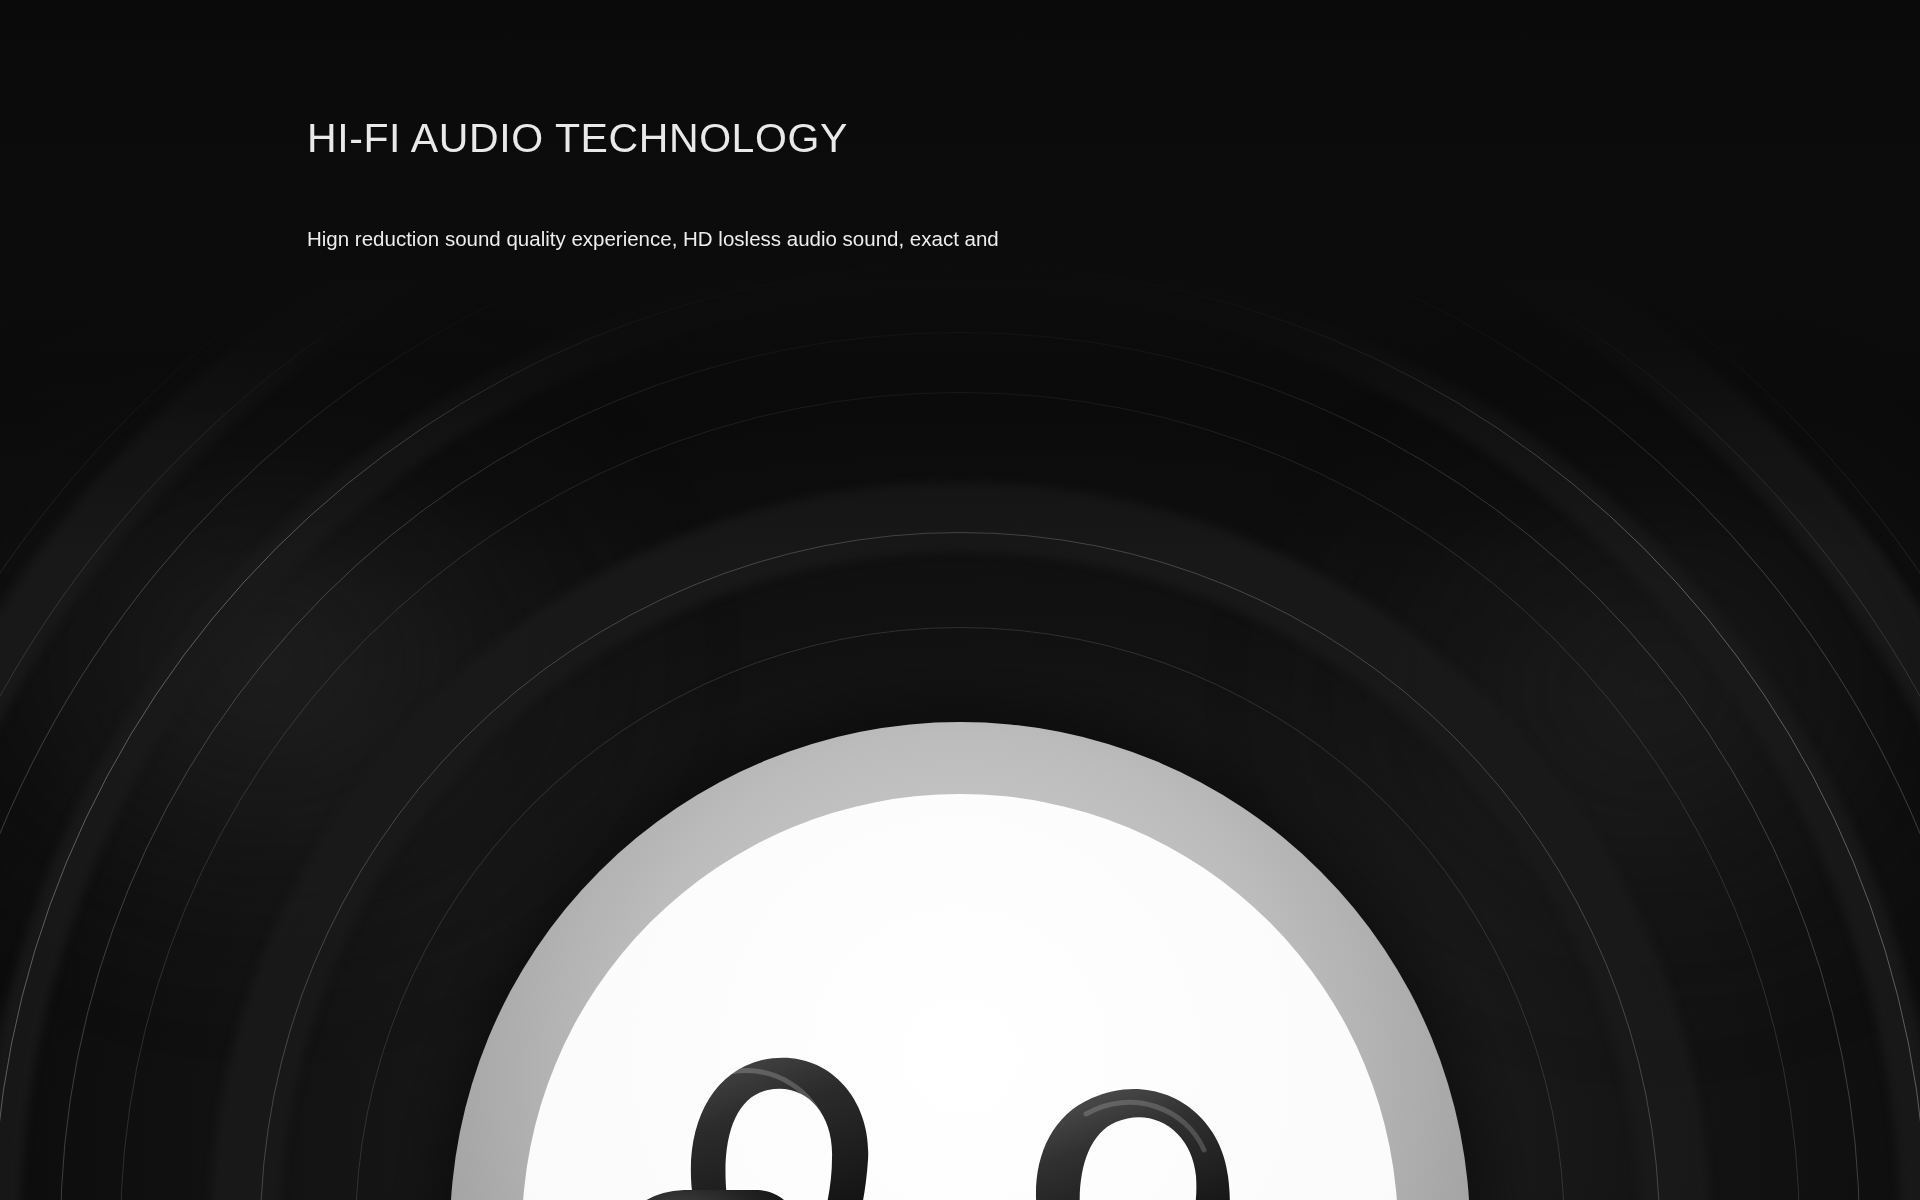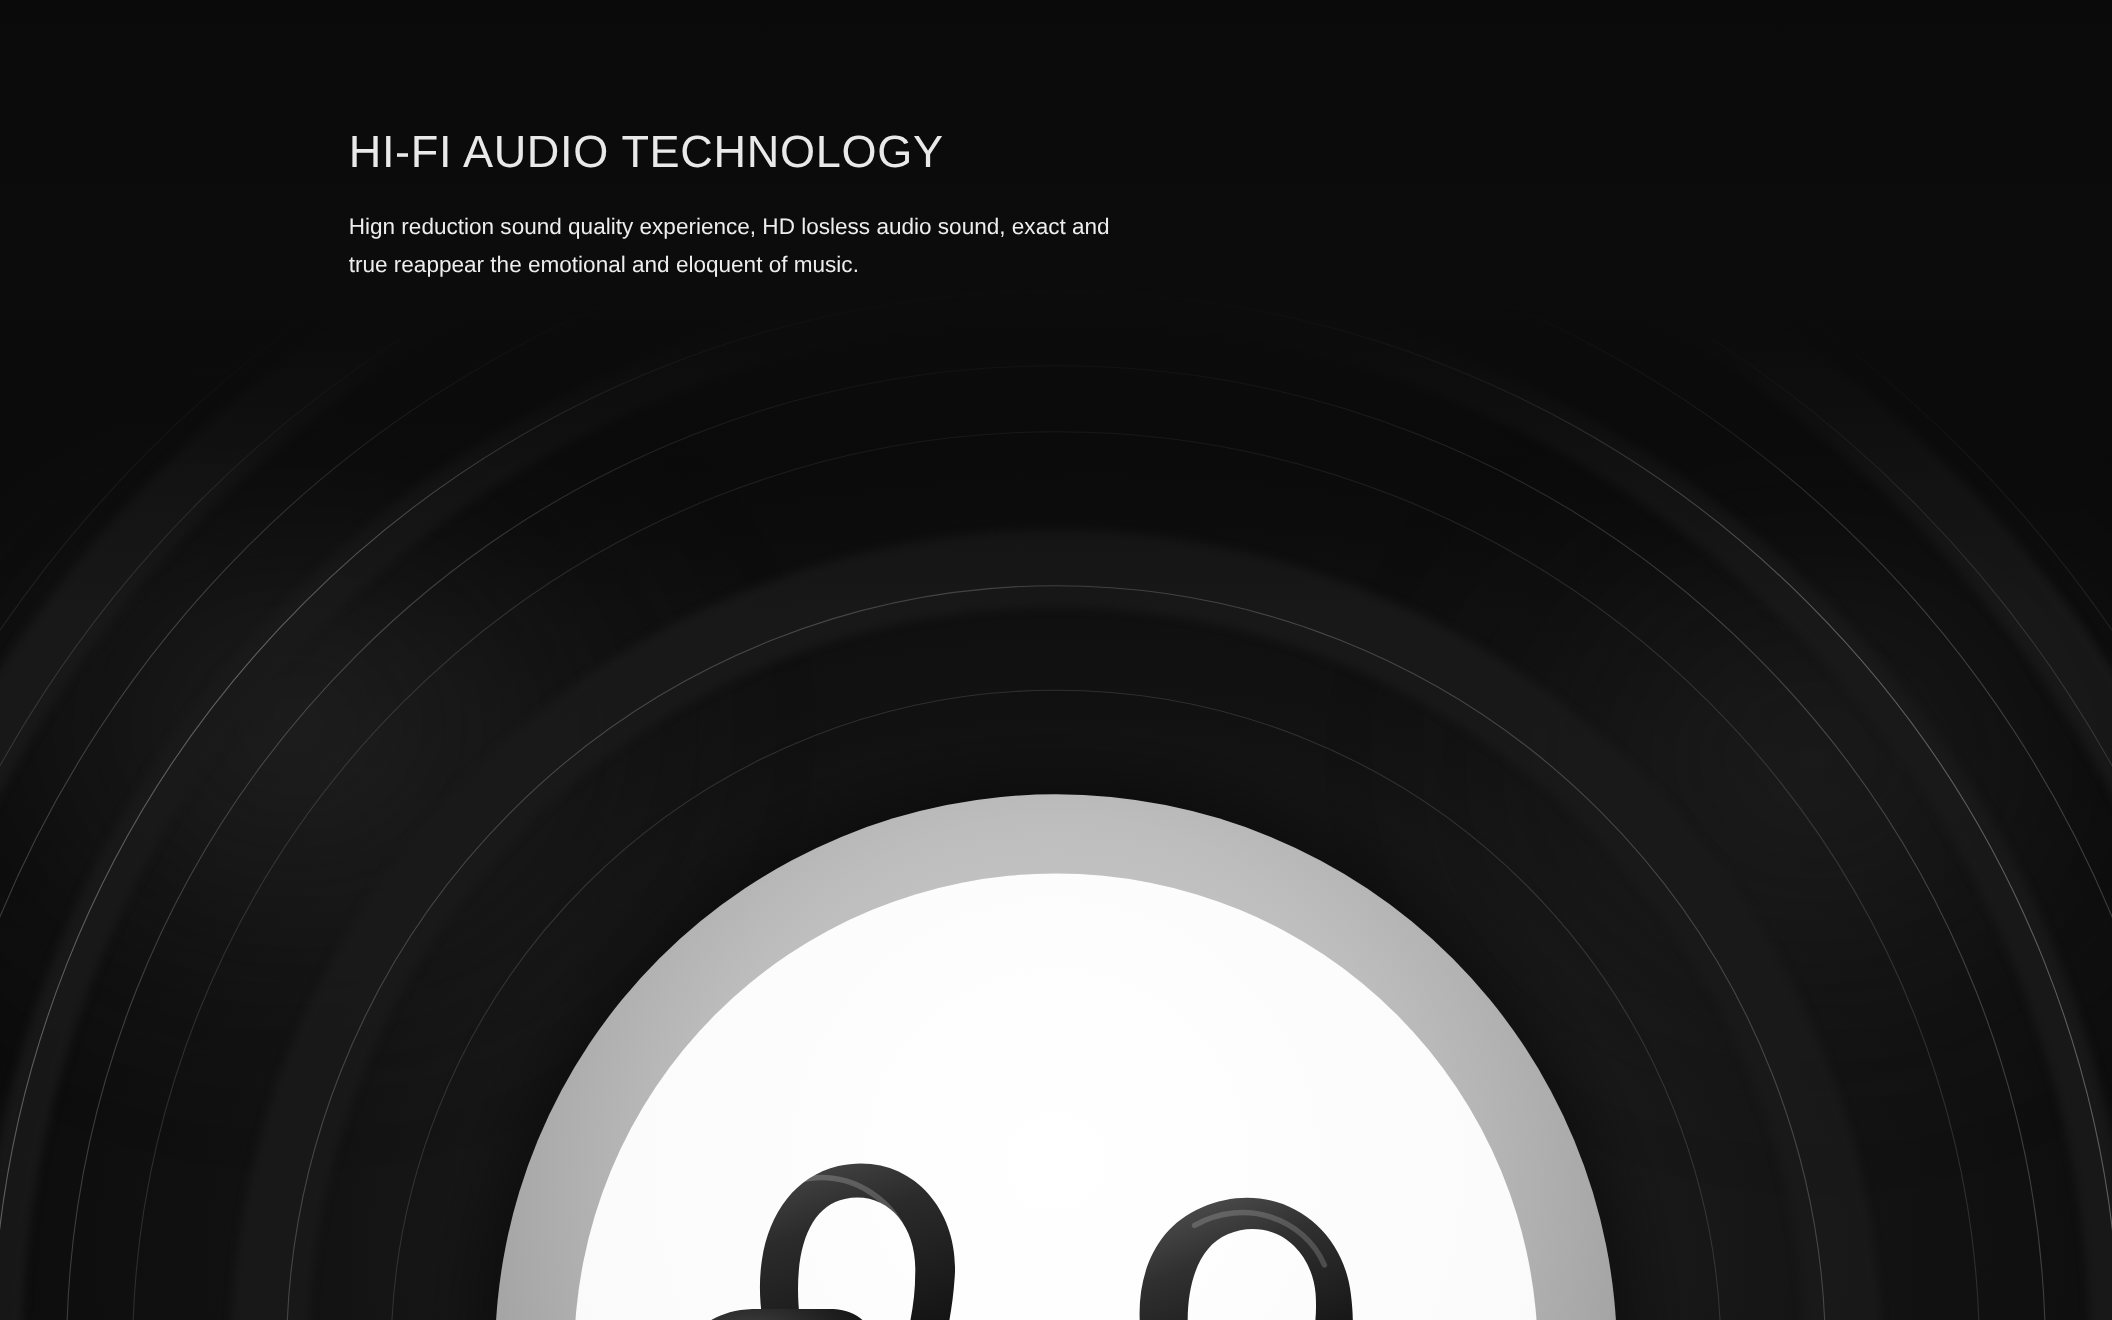--- a/index.html
+++ b/index.html
@@ -124,21 +124,21 @@
     bottom: -60px;
     transform: translateX(-50%);
     width: 760px;
     height: 360px;
     pointer-events: none;
   }
 
   
   .copy {
     position: absolute;
-    left: 317px;
+    left: 307px;
     top: 110px;
     width: 900px;
   }
   .eyebrow {
     font-size: 41px;
     line-height: 56px;
     font-weight: 300;
     letter-spacing: 0.6px;
     color: #e9e9e9;
     margin: 0;
@@ -147,21 +147,21 @@
   .headline {
     font-size: 38px;
     line-height: 56px;
     font-weight: bold;
     color: #f59a12;
     margin: 22px 0 0 0;
     letter-spacing: 0.2px;
     white-space: nowrap;
   }
   .body-copy {
-    margin: 24px 0 0 0;
+    margin: 56px 0 0 0;
     font-size: 20.5px;
     line-height: 34px;
     font-weight: 400;
     color: #ededed;
     max-width: 800px;
   }
   .body-copy span { display: block; white-space: nowrap; }
 </style>
 </head>
 <body>
@@ -222,17 +222,16 @@
       <path d="M506 214 C 552 188, 606 208, 624 250" stroke="rgba(255,255,255,0.18)" stroke-width="5" fill="none" stroke-linecap="round"></path>
 
       <path d="M250 340 C 300 318, 380 316, 452 338 L 452 360 L 250 360 Z" fill="#151515"></path>
     </svg>
   </div>
 
   <div class="copy">
     <h2 class="eyebrow">HI-FI AUDIO TECHNOLOGY</h2>
     <p class="body-copy">
       <span>Hign reduction sound quality experience, HD  losless audio sound, exact and</span>
-      <span>true reappear the emotional and eloquent of music.</span>
     </p>
   </div>
 
 </div>
 
 </body></html>

